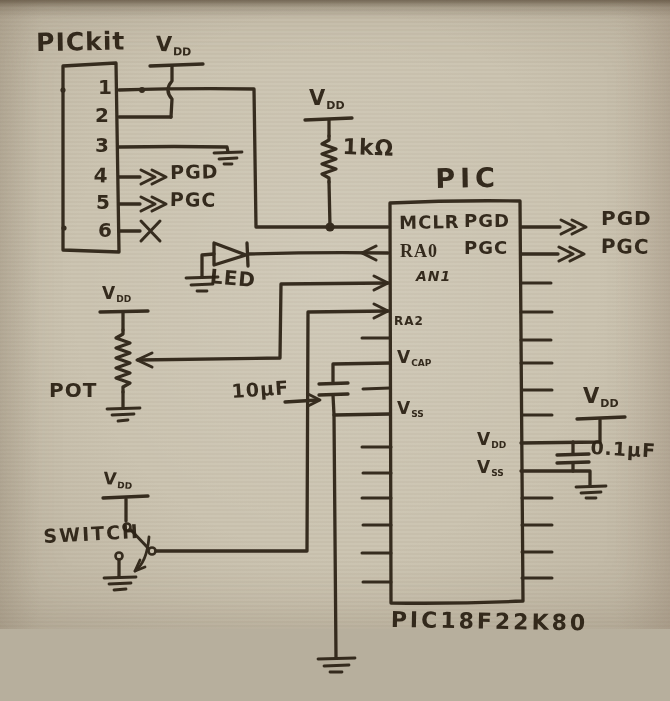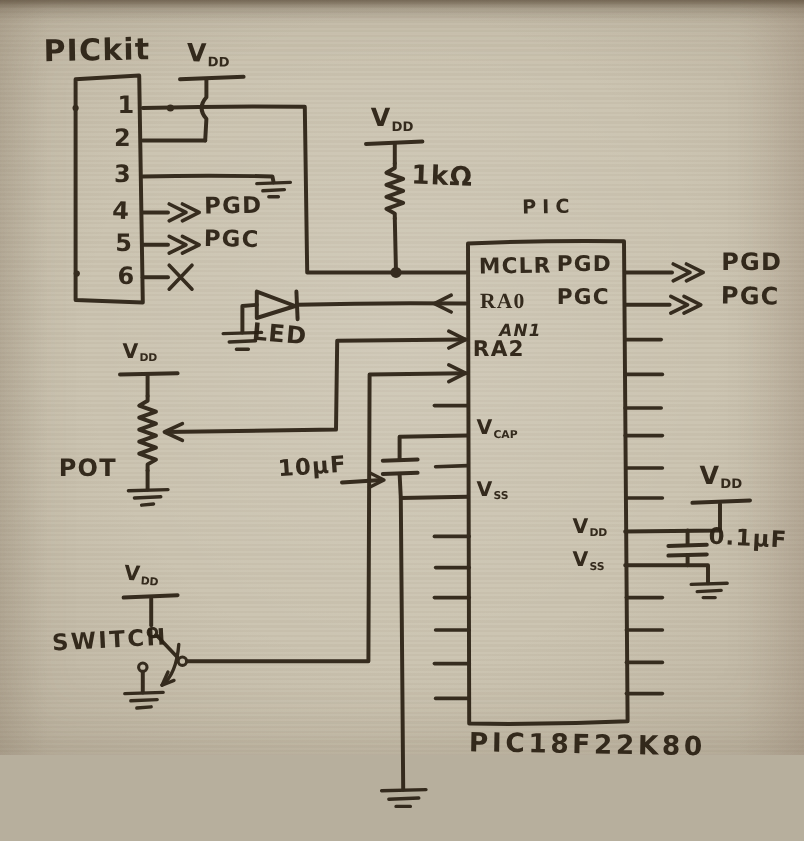--- a/index.html
+++ b/index.html
@@ -196,26 +196,26 @@
   <span class="lbl pin-num" style="left:96px;top:192px;">5</span>
   <span class="lbl pin-num" style="left:98px;top:220px;">6</span>
 
   <span class="lbl" style="left:170px;top:163px;font-size:19px;transform:rotate(-1deg);">PGD</span>
   <span class="lbl" style="left:170px;top:190px;font-size:19px;transform:rotate(1deg);">PGC</span>
 
   <span class="lbl pwr" style="left:309px;top:88px;"><span class="base">V</span><span class="sub">DD</span></span>
 
   <span class="lbl" style="left:343px;top:136px;font-size:22px;transform:rotate(2deg);">1kΩ</span>
 
-  <span class="lbl" style="left:435px;top:165px;font-size:16px;letter-spacing:5px;transform:rotate(-1deg);">PIC</span>
+  <span class="lbl" style="left:435px;top:165px;font-size:27px;letter-spacing:5px;transform:rotate(-1deg);">PIC</span>
 
   <span class="lbl" style="left:399px;top:214px;font-size:18px;transform:rotate(-1deg);">MCLR</span>
   <span class="lbl" style="left:400px;top:242px;font-size:18px;font-family:Liberation Serif, serif;">RA0</span>
   <span class="lbl" style="left:416px;top:269px;font-size:14px;font-style:italic;">AN1</span>
-  <span class="lbl" style="left:394px;top:283px;font-size:18px;">RA2</span>
+  <span class="lbl" style="left:394px;top:315px;font-size:12px;">RA2</span>
 
   <span class="lbl pwr small" style="left:397px;top:349px;text-align:right;"><span class="base">V</span><span class="sub">CAP</span></span>
   <span class="lbl pwr small" style="left:397px;top:400px;"><span class="base">V</span><span class="sub">SS</span></span>
 
   <span class="lbl" style="left:464px;top:212px;font-size:18px;">PGD</span>
   <span class="lbl" style="left:464px;top:239px;font-size:18px;">PGC</span>
 
   <span class="lbl" style="left:601px;top:208px;font-size:20px;">PGD</span>
   <span class="lbl" style="left:601px;top:236px;font-size:20px;transform:rotate(1deg);">PGC</span>
 

